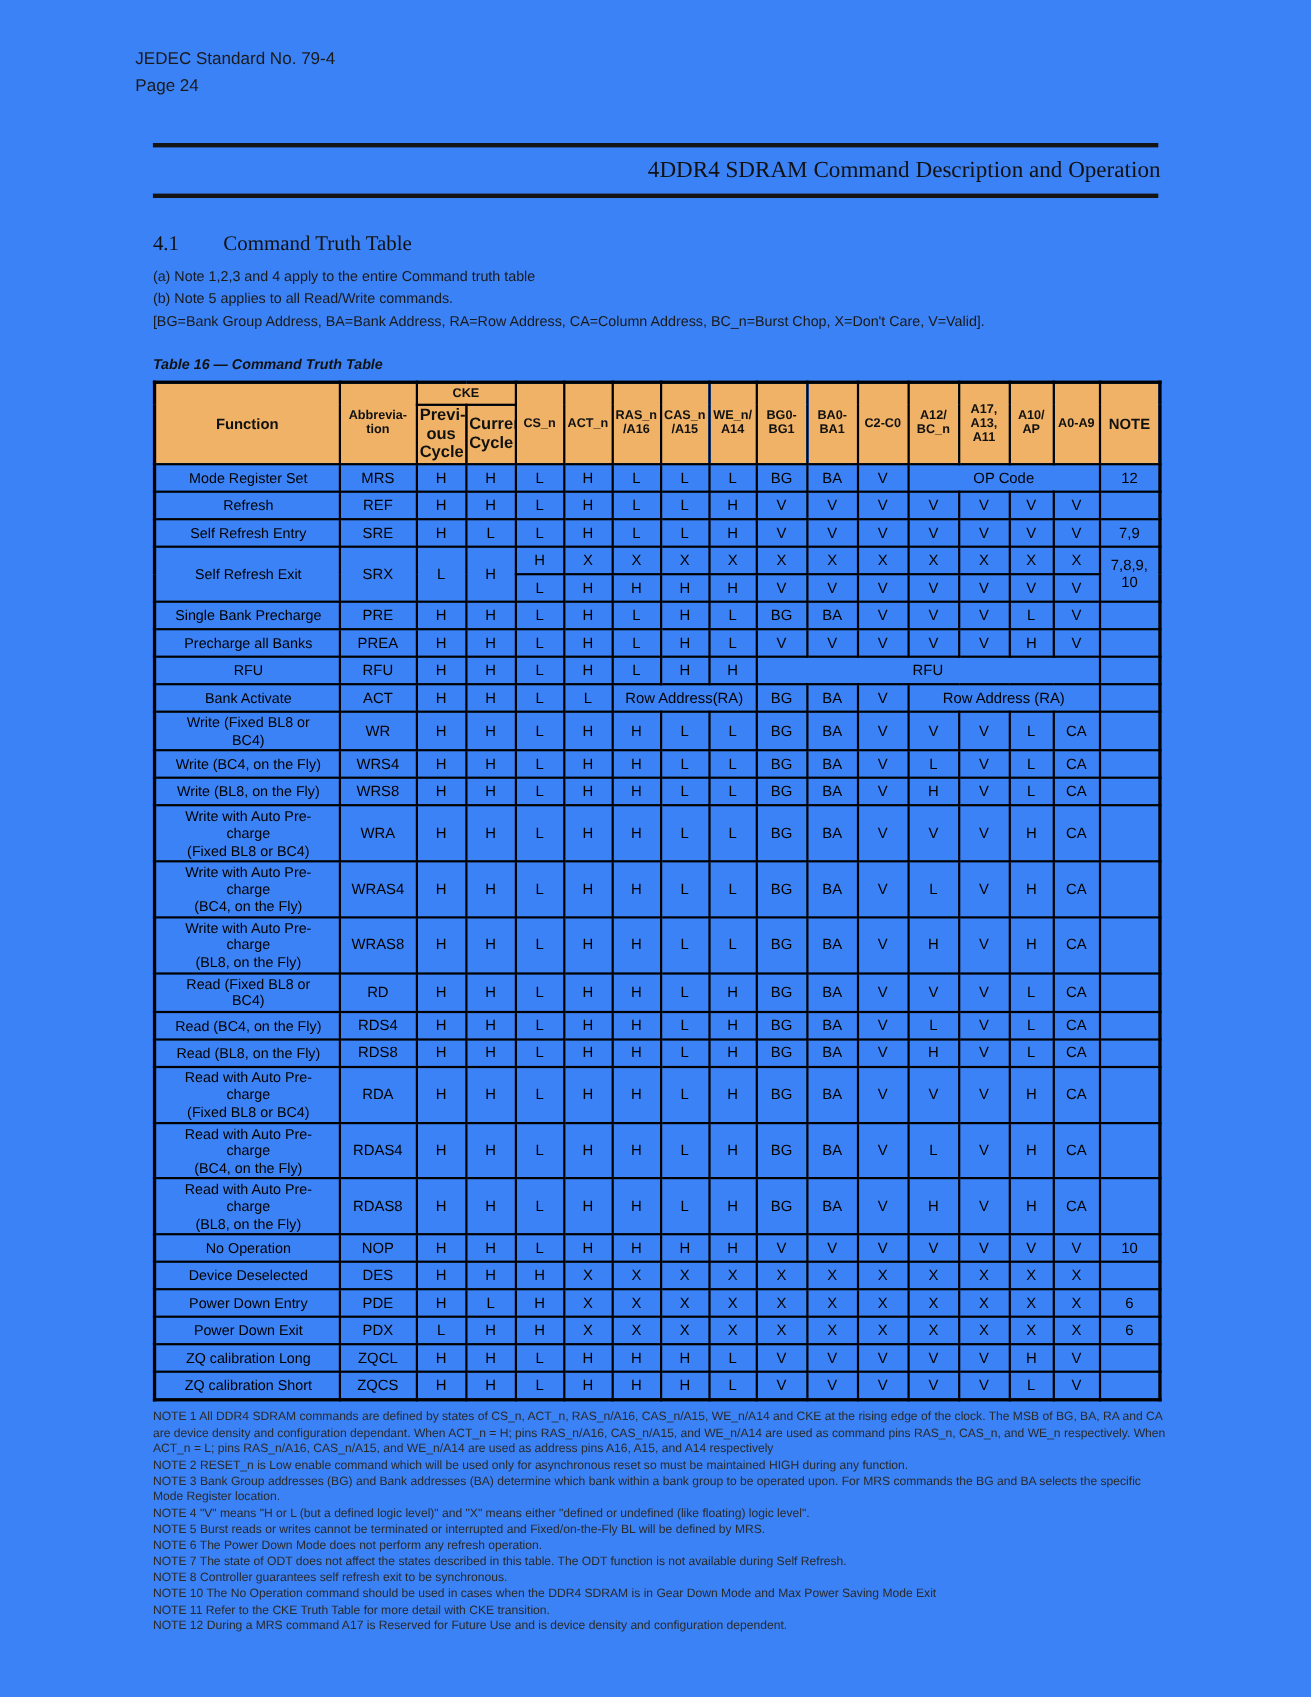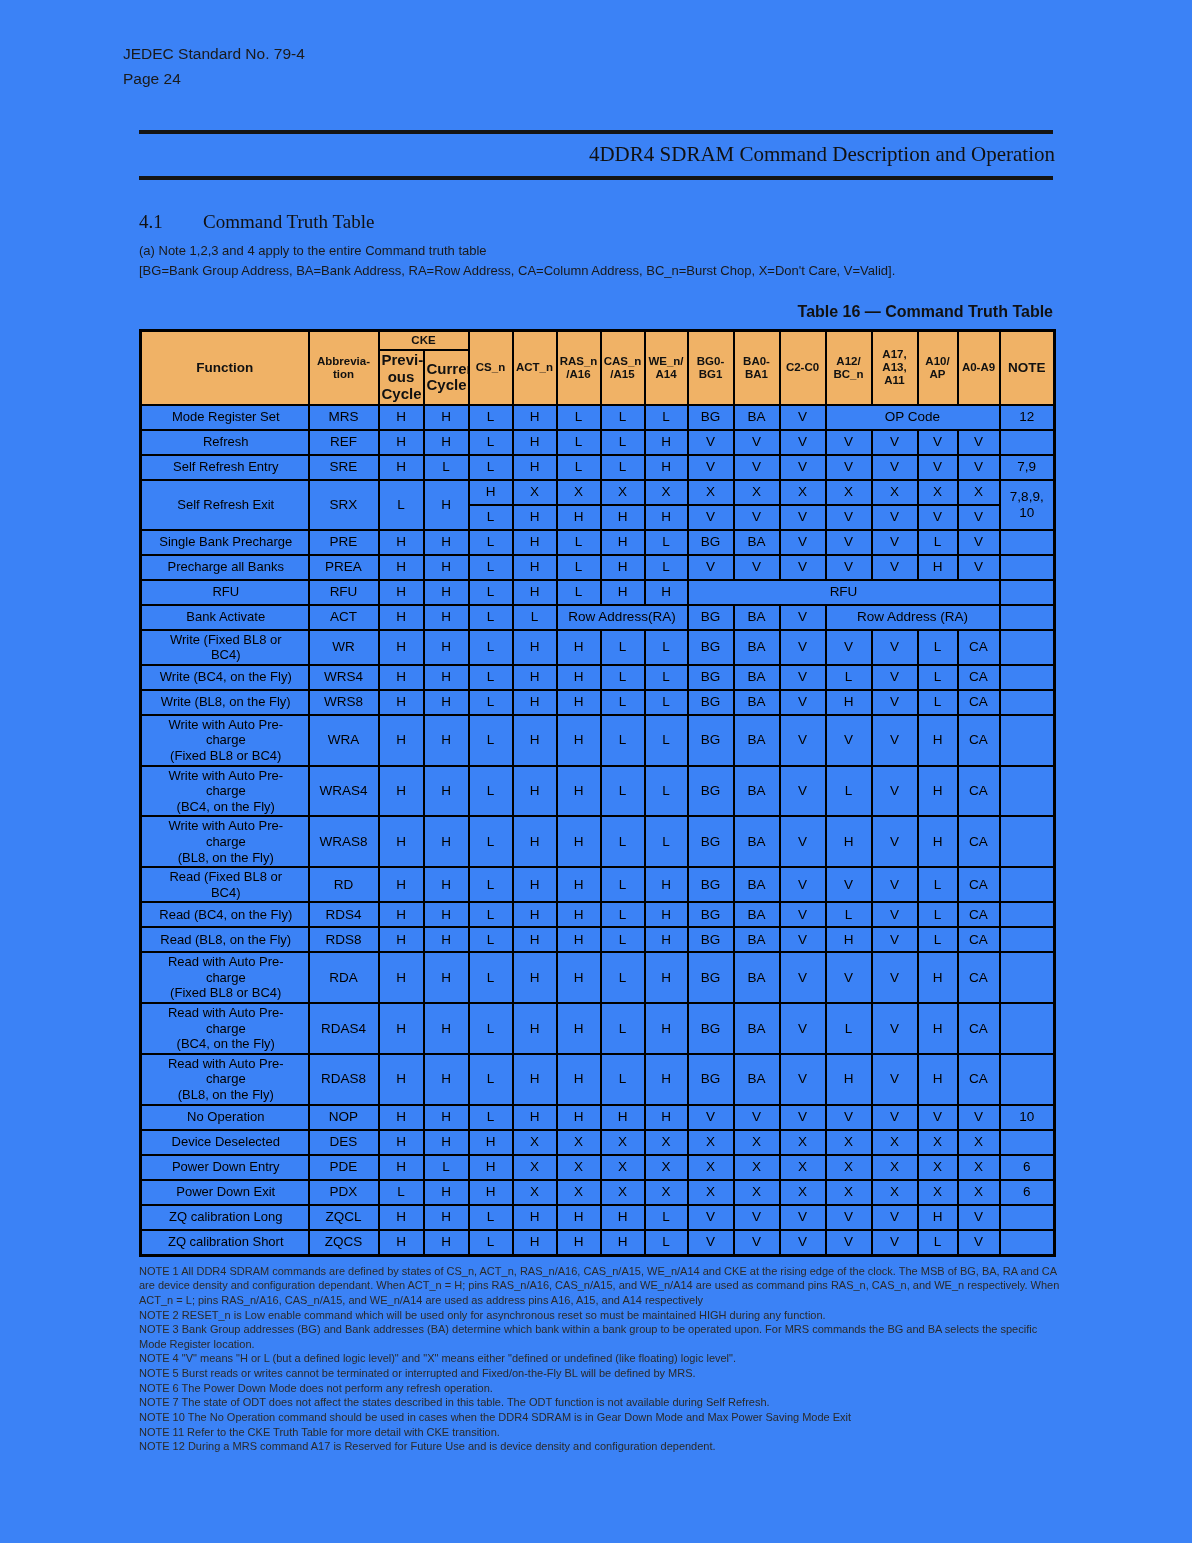--- a/index.html
+++ b/index.html
@@ -27,22 +27,22 @@
     margin-left:139px; margin-top:31px;
     font-family:"Liberation Serif", serif;
     font-size:19px; color:#111;
   }
   .sub-num { display:inline-block; width:64px; }
 
   .prenote { margin-left:139px; font-size:13px; color:#1a1a1a; margin-top:3px; line-height:1.35; }
   .prenote-first { margin-top:9px; }
 
   .table-title {
-    margin-left:139px; width:914px; text-align:right;
-    font-weight:bold; font-size:16px; margin-top:23px; margin-bottom:8px; color:#111;
+    margin-left:139px; width:914px; text-align:left;
+    font-weight:bold; font-size:13px; margin-top:23px; margin-bottom:8px; color:#111;font-style:italic;
   }
 
   table.truth {
     margin-left:139px; width:914px;
     border-collapse:collapse; table-layout:fixed;
     border:3px solid #000;
   }
   .truth th, .truth td {
     border:2px solid #000;
     text-align:center; vertical-align:middle;
@@ -77,20 +77,21 @@
   <div class="section-heading">
     <span class="sec-num">4</span><span>DDR4 SDRAM Command Description and Operation</span>
   </div>
   <div class="rule"></div>
 
   <div class="subsection-heading">
     <span class="sub-num">4.1</span><span>Command Truth Table</span>
   </div>
 
   <div class="prenote prenote-first">(a) Note 1,2,3 and 4 apply to the entire Command truth table</div>
+  <div class="prenote">(b) Note 5 applies to all Read/Write commands.</div>
   <div class="prenote">[BG=Bank Group Address, BA=Bank Address, RA=Row Address, CA=Column Address, BC_n=Burst Chop, X=Don't Care, V=Valid].</div>
 
   <div class="table-title">Table 16 — Command Truth Table</div>
 
   <table class="truth">
     <colgroup>
       <col style="width:168px">
         <col style="width:70px">
         <col style="width:45px">
         <col style="width:45px">
@@ -659,18 +660,19 @@
   </table>
 
   <div class="notes" id="notes">
       <div class="note-line">NOTE 1  All DDR4 SDRAM commands are defined by states of CS_n, ACT_n, RAS_n/A16, CAS_n/A15, WE_n/A14 and CKE at the rising edge of the clock. The MSB of BG, BA, RA and CA are device density and configuration dependant. When ACT_n = H; pins RAS_n/A16, CAS_n/A15, and WE_n/A14 are used as command pins RAS_n, CAS_n, and WE_n respectively. When ACT_n = L; pins RAS_n/A16, CAS_n/A15, and WE_n/A14 are used as address pins A16, A15, and A14 respectively</div>
       <div class="note-line">NOTE 2  RESET_n is Low enable command which will be used only for asynchronous reset so must be maintained HIGH during any function.</div>
       <div class="note-line">NOTE 3  Bank Group addresses (BG) and Bank addresses (BA) determine which bank within a bank group to be operated upon. For MRS commands the BG and BA selects the specific Mode Register location.</div>
       <div class="note-line">NOTE 4  "V" means "H or L (but a defined logic level)" and "X" means either "defined or undefined (like floating) logic level".</div>
       <div class="note-line">NOTE 5  Burst reads or writes cannot be terminated or interrupted and Fixed/on-the-Fly BL will be defined by MRS.</div>
       <div class="note-line">NOTE 6  The Power Down Mode does not perform any refresh operation.</div>
       <div class="note-line">NOTE 7  The state of ODT does not affect the states described in this table. The ODT function is not available during Self Refresh.</div>
+      <div class="note-line">NOTE 8  Controller guarantees self refresh exit to be synchronous.</div>
       <div class="note-line">NOTE 10  The No Operation command should be used in cases when the DDR4 SDRAM is in Gear Down Mode and Max Power Saving Mode Exit</div>
       <div class="note-line">NOTE 11  Refer to the CKE Truth Table for more detail with CKE transition.</div>
       <div class="note-line">NOTE 12  During a MRS command A17 is Reserved for Future Use and is device density and configuration dependent.</div>
     </div>
 
 </div>
 
 </body></html>

